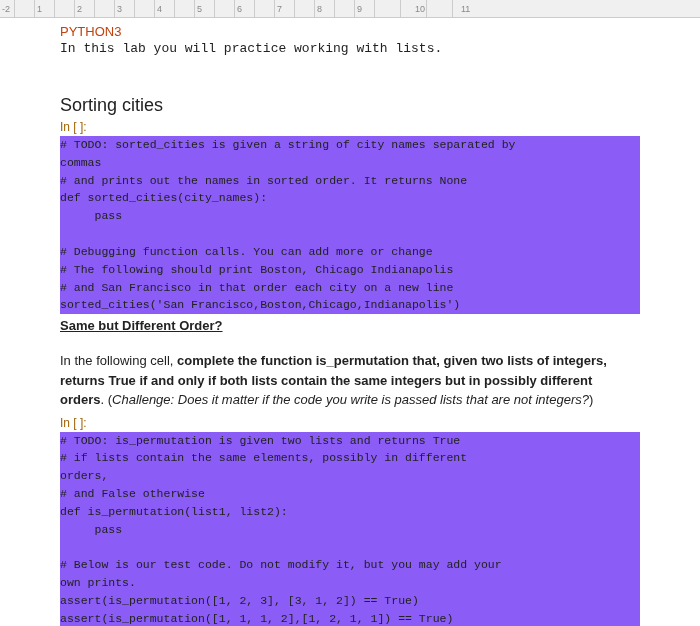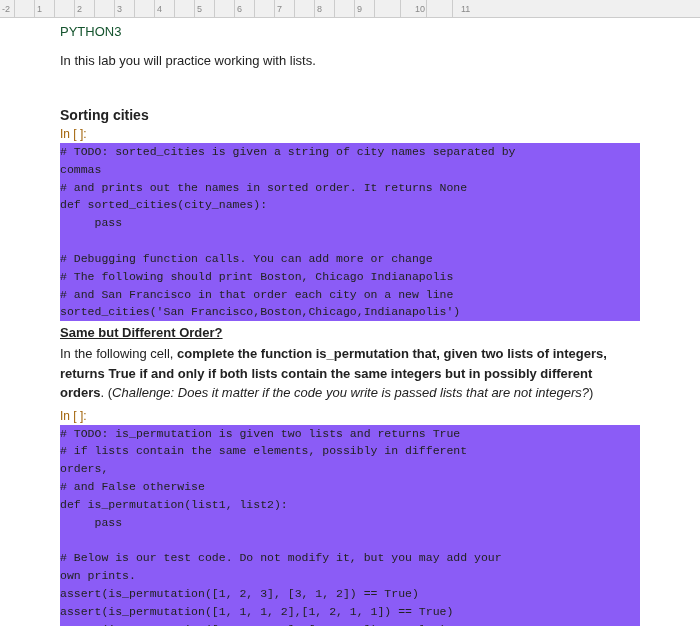--- a/index.html
+++ b/index.html
@@ -30,35 +30,36 @@
       left: 0;
       top: 0;
       height: 100%;
       width: 100%;
     }
     .content-area {
       padding: 6px 60px 10px 60px;
     }
     .doc-title {
       font-size: 13px;
-      color: #14532d;
-      margin-bottom: 14px;
+      color: #c2410c;
+      margin-bottom: 2px;
     }
     .lab-title {
       font-size: 14px;
       font-weight: bold;
       margin-bottom: 4px;
     }
     .intro-text {
       font-size: 13px;
       margin-bottom: 6px;
+      font-family: Liberation Mono, monospace;
     }
     .section-title {
-      font-size: 14px;
-      font-weight: bold;
+      font-size: 18px;
+      font-weight: normal;
       margin-bottom: 4px;
       margin-top: 39px;
     }
     .section-desc {
       font-size: 13px;
       margin-bottom: 6px;
       line-height: 1.5;
     }
     .section-desc b {
       font-weight: bold;
@@ -77,21 +78,21 @@
       color: #222;
       background: #8b5cf6;
       line-height: 1.55;
       margin-bottom: 4px;
       white-space: pre;
     }
     .underline-heading {
       text-decoration: underline;
       font-weight: bold;
       font-size: 13px;
-      margin-bottom: 4px;
+      margin-bottom: 18px;
       margin-top: 2px;
     }
     .section-block {
       margin-bottom: 4px;
     }
   </style>
 </head>
 <body>
 
 <div class="ruler">

